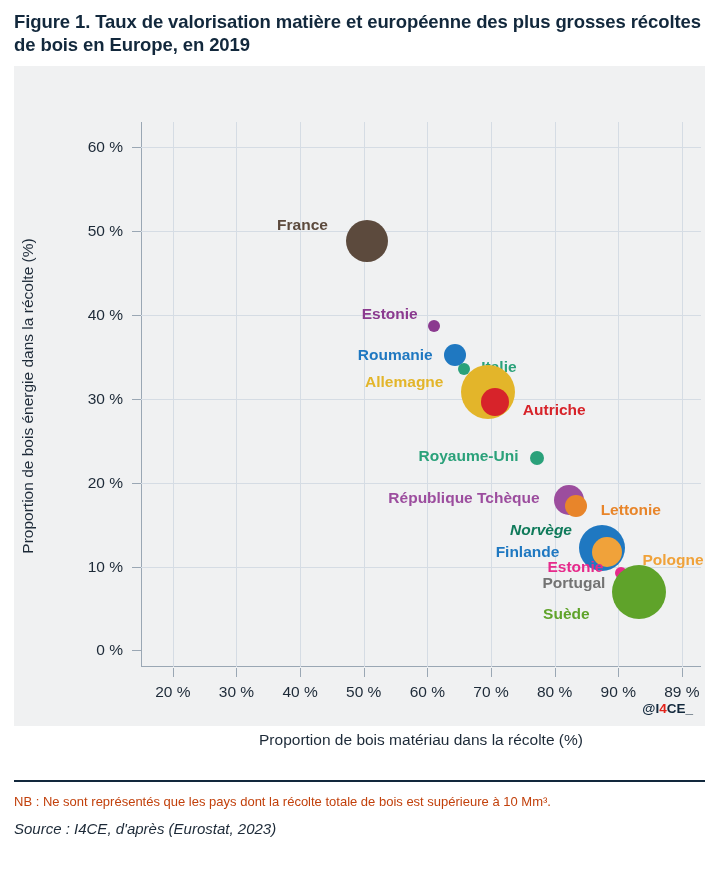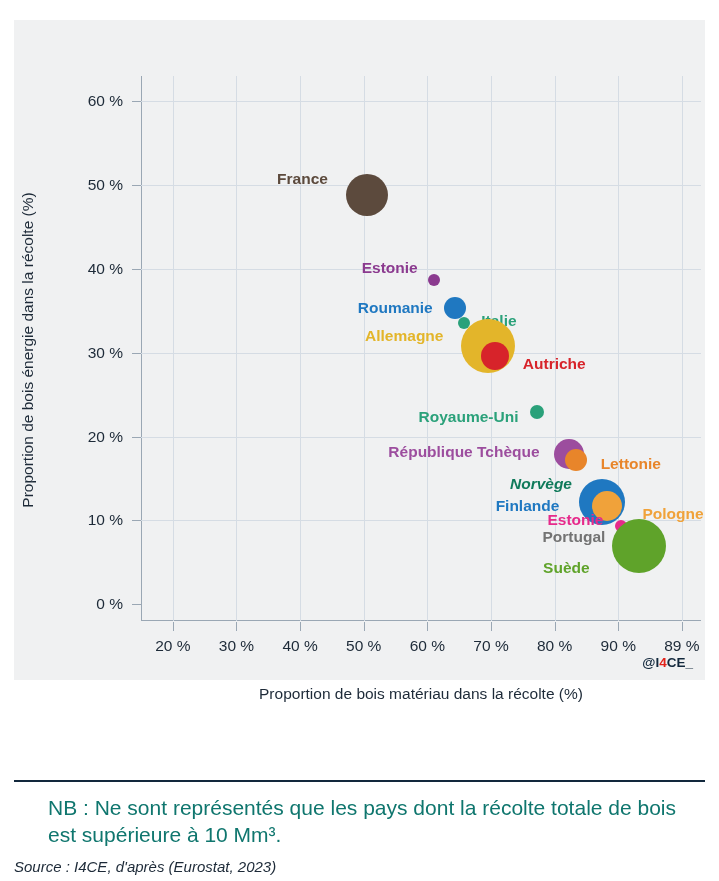--- a/index.html
+++ b/index.html
@@ -156,37 +156,37 @@
     height: 2px;
     background: #12283c;
   }
   .footnotes {
     position: absolute;
     left: 14px;
     right: 14px;
     top: 794px;
   }
   .nb {
-    font-size: 21px;
+    font-size: 13px;
     line-height: 1.3;
-    color: #0f766e;
-    margin-left: 34px;
+    color: #c2410c;
   }
   .source {
     margin-top: 9px;
     font-size: 15px;
     font-style: italic;
     color: #1d2a38;
   }
 </style>
 </head>
 <body>
 
 <div class="page">
 
+  <div class="fig-title">Figure 1. Taux de valorisation matière et européenne des plus grosses récoltes de bois en Europe, en 2019</div>
 
   <div class="chart-card">
     <div class="plot" id="plot">
       <div class="axis-x"></div>
       <div class="axis-y"></div>
     <div class="grid-line-v" style="left: 31.8182px;"></div>
         <div class="tick-x" style="left: 31.8182px;"></div>
         <div class="xlabel-tick" style="left: 31.8182px;">20 %</div>
         <div class="grid-line-v" style="left: 95.4545px;"></div>
         <div class="tick-x" style="left: 95.4545px;"></div>
@@ -238,21 +238,21 @@
         <div class="point-label left" style="left: 276.727px; top: 191.746px; color: rgb(139, 58, 143);">Estonie</div>
         <div class="bubble" title="Roumanie" style="left: 313.727px; top: 232.254px; width: 22px; height: 22px; background: rgb(31, 120, 193);"></div>
         <div class="point-label left" style="left: 291.727px; top: 232.254px; color: rgb(31, 120, 193);">Roumanie</div>
         <div class="bubble" title="Italie" style="left: 323.273px; top: 246.508px; width: 12px; height: 12px; background: rgb(42, 161, 122);"></div>
         <div class="point-label right" style="left: 340.273px; top: 244.508px; color: rgb(42, 161, 122);">Italie</div>
         <div class="bubble" title="Allemagne" style="left: 347.455px; top: 269.985px; width: 54px; height: 54px; background: rgb(227, 181, 42);"></div>
         <div class="point-label left" style="left: 302.455px; top: 259.985px; color: rgb(227, 181, 42);">Allemagne</div>
         <div class="bubble" title="Autriche" style="left: 353.818px; top: 280.046px; width: 28px; height: 28px; background: rgb(215, 35, 42);"></div>
         <div class="point-label right" style="left: 381.818px; top: 288.046px; color: rgb(215, 35, 42);">Autriche</div>
         <div class="bubble" title="Royaume-Uni" style="left: 396.455px; top: 336.223px; width: 14px; height: 14px; background: rgb(42, 161, 122);"></div>
-        <div class="point-label left" style="left: 377.455px; top: 334.223px; color: rgb(42, 161, 122); margin-top: 7px;">Royaume-Uni</div>
+        <div class="point-label left" style="left: 377.455px; top: 334.223px; color: rgb(42, 161, 122);">Royaume-Uni</div>
         <div class="bubble" title="République Tchèque" style="left: 427.636px; top: 378.146px; width: 30px; height: 30px; background: rgb(156, 77, 158);"></div>
         <div class="point-label left" style="left: 398.636px; top: 376.146px; color: rgb(156, 77, 158);">République Tchèque</div>
         <div class="bubble" title="Lettonie" style="left: 434.636px; top: 384.015px; width: 22px; height: 22px; background: rgb(232, 133, 42);"></div>
         <div class="point-label right" style="left: 459.636px; top: 388.015px; color: rgb(232, 133, 42);">Lettonie</div>
         <div class="bubble" title="Norvège" style="left: 455px; top: 417.554px; width: 20px; height: 20px; background: rgb(15, 122, 90);"></div>
         <div class="point-label left" style="left: 431px; top: 407.554px; color: rgb(15, 122, 90); font-style: italic;">Norvège</div>
         <div class="bubble" title="Finlande" style="left: 461.364px; top: 425.938px; width: 46px; height: 46px; background: rgb(31, 120, 193);"></div>
         <div class="point-label left" style="left: 418.364px; top: 429.938px; color: rgb(31, 120, 193);">Finlande</div>
         <div class="bubble" title="Pologne" style="left: 466.455px; top: 430.131px; width: 30px; height: 30px; background: rgb(240, 162, 58);"></div>
         <div class="point-label right" style="left: 501.455px; top: 438.131px; color: rgb(240, 162, 58);">Pologne</div>

